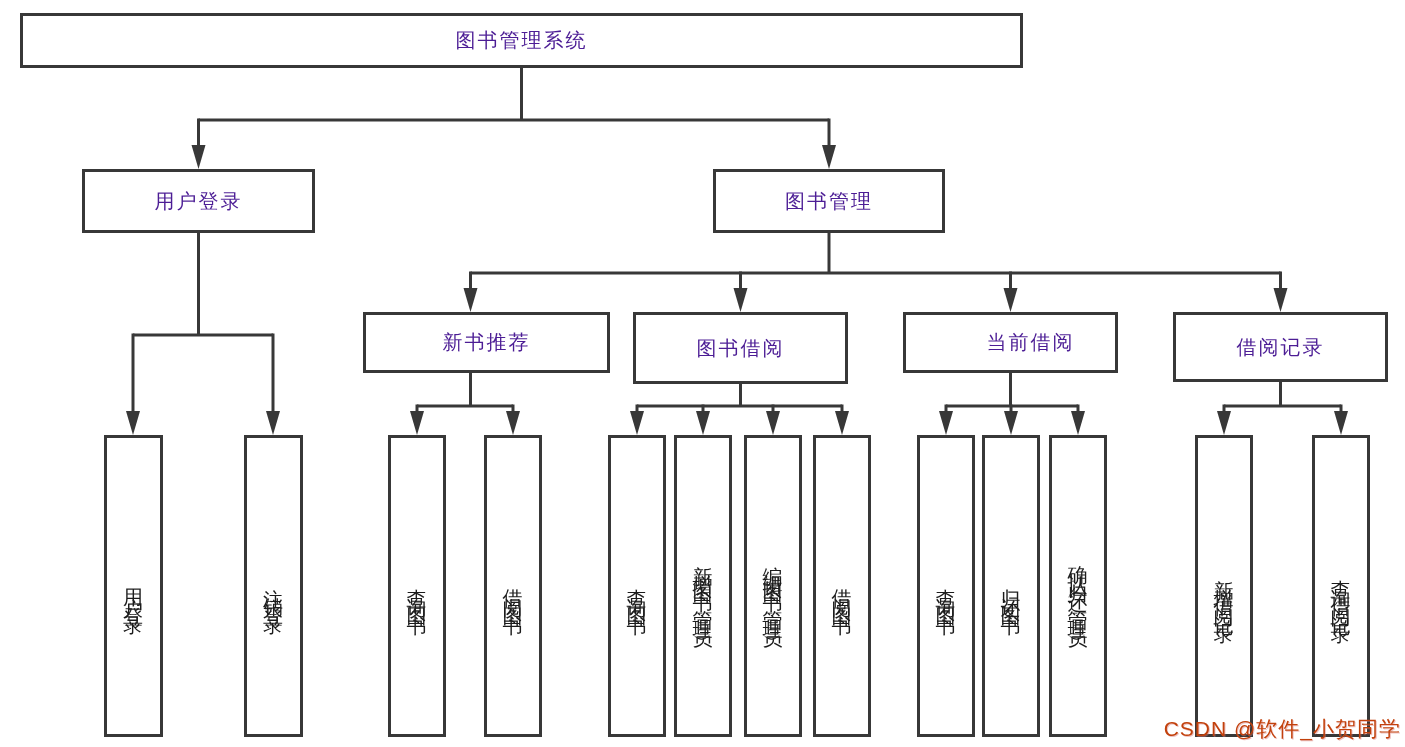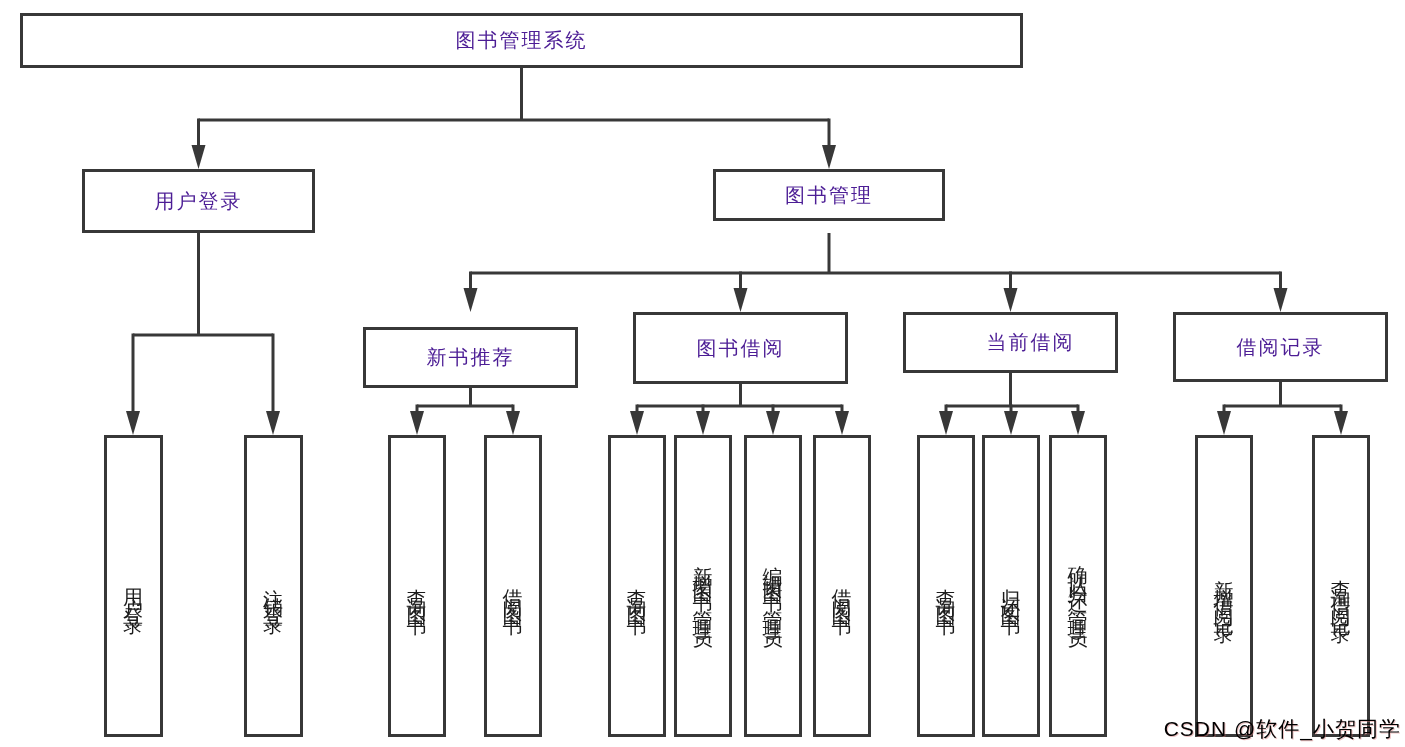--- a/index.html
+++ b/index.html
@@ -47,21 +47,21 @@
     margin-bottom: -9px;
     color: #1c1c1c;
     white-space: nowrap;
   }
   .watermark {
     position: absolute;
     right: 4px;
     bottom: 4px;
     font-size: 21px;
     letter-spacing: 1px;
-    color: #000000;
+    color: #c2410c;
     text-shadow: 1px 1px 0 rgba(214, 120, 120, 0.45);
     z-index: 10;
     white-space: nowrap;
   }
 </style>
 </head>
 <body>
 
 <div id="canvas">
 
@@ -141,25 +141,25 @@
     </g>
   </svg>
 
   <div class="box" style="left:20px; top:13px; width:1003px; height:55px;">
     <span class="h-label">图书管理系统</span>
   </div>
 
   <div class="box" style="left:82px; top:169px; width:233px; height:64px;">
     <span class="h-label">用户登录</span>
   </div>
-  <div class="box" style="left:713px; top:169px; width:232px; height:52px;">
+  <div class="box" style="left:713px; top:169px; width:232px; height:64px;">
     <span class="h-label">图书管理</span>
   </div>
 
-  <div class="box" style="left:363px; top:327px; width:215px; height:61px;">
+  <div class="box" style="left:363px; top:312px; width:247px; height:61px;">
     <span class="h-label">新书推荐</span>
   </div>
   <div class="box" style="left:633px; top:312px; width:215px; height:72px;">
     <span class="h-label">图书借阅</span>
   </div>
   <div class="box" style="left:903px; top:312px; width:215px; height:61px;padding-left:40px;">
     <span class="h-label">当前借阅</span>
   </div>
   <div class="box" style="left:1173px; top:312px; width:215px; height:70px;">
     <span class="h-label">借阅记录</span>

